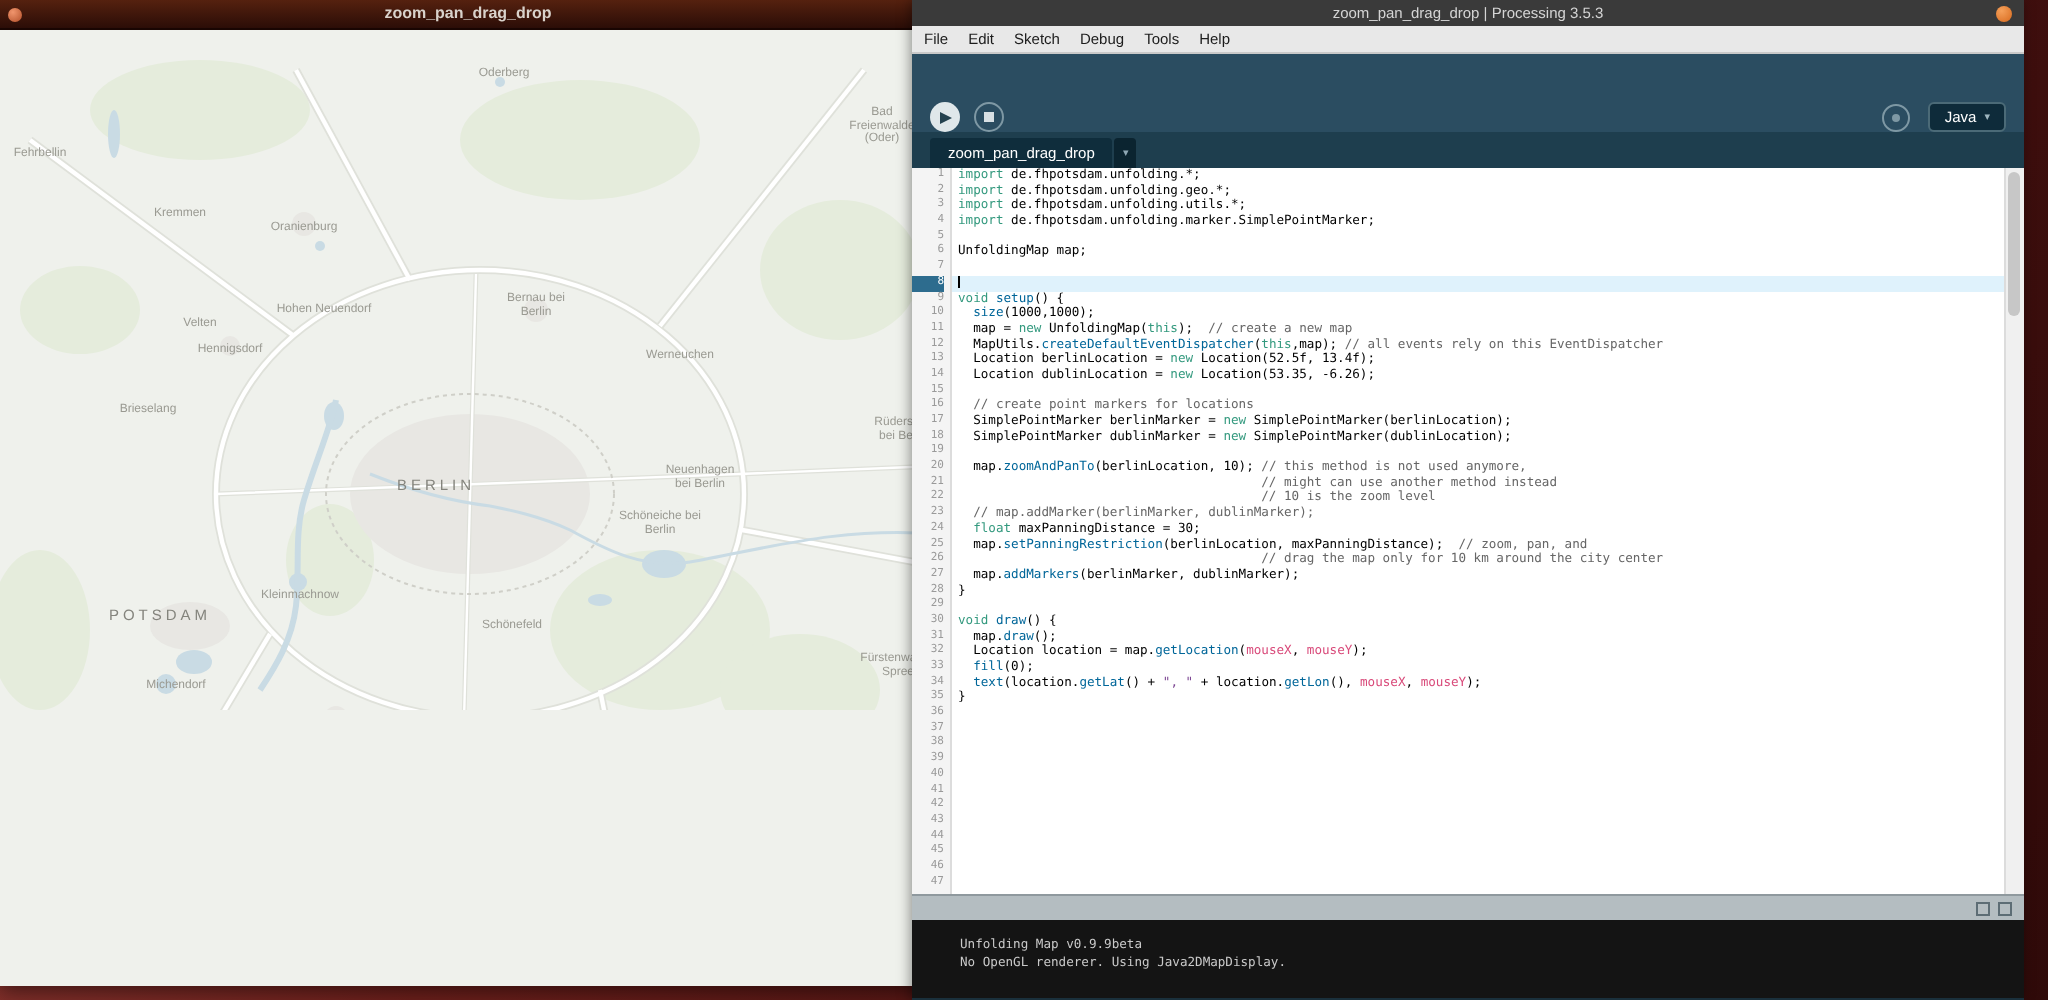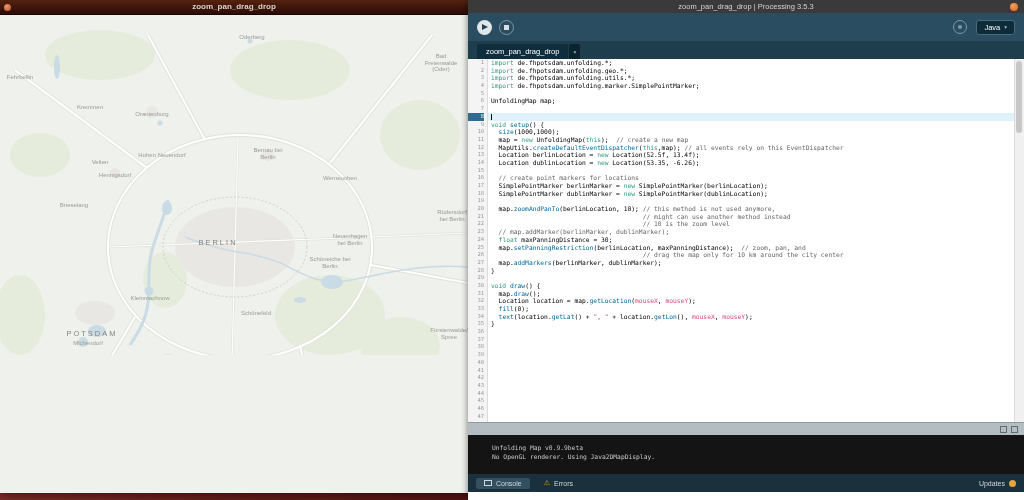--- a/index.html
+++ b/index.html
@@ -13,27 +13,27 @@
   #map-window{position:absolute;left:0;top:0;width:468px;height:493px;background:#eff1ec;box-shadow:0 2px 10px rgba(0,0,0,.55);}
   #map-titlebar{position:relative;height:14px;background:linear-gradient(#55210f,#2b0d07);border-bottom:1px solid #190502;}
   #map-titlebar .title{display:block;text-align:center;font-size:8px;line-height:14px;color:#d9d2cb;font-weight:bold;}
   .win-dot{position:absolute;left:4px;top:3.5px;width:7px;height:7px;border-radius:50%;background:radial-gradient(circle at 35% 30%,#f0956d,#b3502a);}
   #map-area{position:relative;width:468px;height:340px;overflow:hidden;background:#eff1ec;cursor:default;}
   #map-area svg{position:absolute;left:0;top:0;}
   #map-labels{position:absolute;left:0;top:0;width:100%;height:100%;}
   .map-label{position:absolute;transform:translate(-50%,-50%);color:#9a9a92;font-size:6px;line-height:6.5px;text-align:center;white-space:nowrap;}
   .map-label.city{color:#84847d;font-size:7.5px;letter-spacing:2px;line-height:8px;}
   
-  #ide-window{position:absolute;left:468px;top:0;width:556px;height:500px;background:#fff;box-shadow:-1px 0 6px rgba(0,0,0,.4);}
+  #ide-window{position:absolute;left:456px;top:0;width:556px;height:500px;background:#fff;box-shadow:-1px 0 6px rgba(0,0,0,.4);}
   #ide-titlebar{position:relative;height:13px;background:#3a3a3a;}
   #ide-titlebar .title{display:block;text-align:center;font-size:7.5px;line-height:13px;color:#d4d4d4;}
   #notif-dot{position:absolute;right:6px;top:2.5px;width:8px;height:8px;border-radius:50%;background:radial-gradient(circle at 35% 30%,#f5a05a,#d86a1e);}
   #ide-menubar{height:13px;background:#e8e8e8;border-bottom:1px solid #c9c9c9;display:flex;align-items:center;padding-left:6px;gap:10px;font-size:7.5px;color:#1c1c1c;}
   .menu-item{cursor:default;}
-  #ide-toolbar{height:28px;background:#2b4d61;display:flex;align-items:center;padding:0 9px;}
+  #ide-toolbar{height:39px;background:#2b4d61;display:flex;align-items:flex-end;padding:0 9px;}
   #run-button{width:15px;height:15px;border-radius:50%;background:#dfe7ea;display:flex;align-items:center;justify-content:center;}
   #run-button .play{width:0;height:0;border-left:6px solid #24424f;border-top:3.5px solid transparent;border-bottom:3.5px solid transparent;margin-left:1px;}
   #stop-button{width:13px;height:13px;border-radius:50%;border:1.5px solid #7e98a4;margin-left:7px;display:flex;align-items:center;justify-content:center;}
   #stop-button .square{width:5px;height:5px;background:#d8e0e4;}
   .toolbar-spacer{flex:1;}
   #debug-toggle{width:12px;height:12px;border-radius:50%;border:1.5px solid #7e98a4;display:flex;align-items:center;justify-content:center;}
   #debug-toggle .inner{width:4px;height:4px;border-radius:50%;background:#7e98a4;}
   #mode-button{display:flex;align-items:center;gap:4px;background:#0e2b3a;border:1px solid #4b6a77;color:#fff;font-size:7.5px;padding:2px 7px;border-radius:3px;margin-left:9px;}
   #mode-button .chev{font-size:5.5px;color:#9fb6c0;}
   #ide-tabstrip{height:18px;background:#1e3e4e;display:flex;align-items:flex-end;padding-left:9px;}
@@ -187,21 +187,21 @@
           <div>bei Berlin</div>
         </div>
         <div class="map-label" style="left: 452px; top: 200px;">
           <div>Rüdersdorf</div>
           <div>bei Berlin</div>
         </div>
         <div class="map-label" style="left: 330px; top: 247px;">
           <div>Schöneiche bei</div>
           <div>Berlin</div>
         </div>
-        <div class="map-label city" style="left: 92px; top: 293px; margin-top: 26px;">
+        <div class="map-label city" style="left: 80px; top: 293px;">
           <div>POTSDAM</div>
         </div>
         <div class="map-label" style="left: 150px; top: 283px;">
           <div>Kleinmachnow</div>
         </div>
         <div class="map-label" style="left: 256px; top: 298px;">
           <div>Schönefeld</div>
         </div>
         <div class="map-label" style="left: 449px; top: 318px;">
           <div>Fürstenwalde/</div>
@@ -237,20 +237,28 @@
         </div>
       </div>
   </div>
 </div>
 
 <div id="ide-window">
   <div id="ide-titlebar">
     <span class="title">zoom_pan_drag_drop | Processing 3.5.3</span>
     <span id="notif-dot"></span>
   </div>
+  <div id="ide-menubar">
+      <span class="menu-item">File</span>
+      <span class="menu-item">Edit</span>
+      <span class="menu-item">Sketch</span>
+      <span class="menu-item">Debug</span>
+      <span class="menu-item">Tools</span>
+      <span class="menu-item">Help</span>
+    </div>
   <div id="ide-toolbar">
     <div id="run-button">
       <span class="play"></span>
     </div>
     <div id="stop-button">
       <span class="square"></span>
     </div>
     <div class="toolbar-spacer"></div>
     <div id="debug-toggle">
       <span class="inner"></span>

